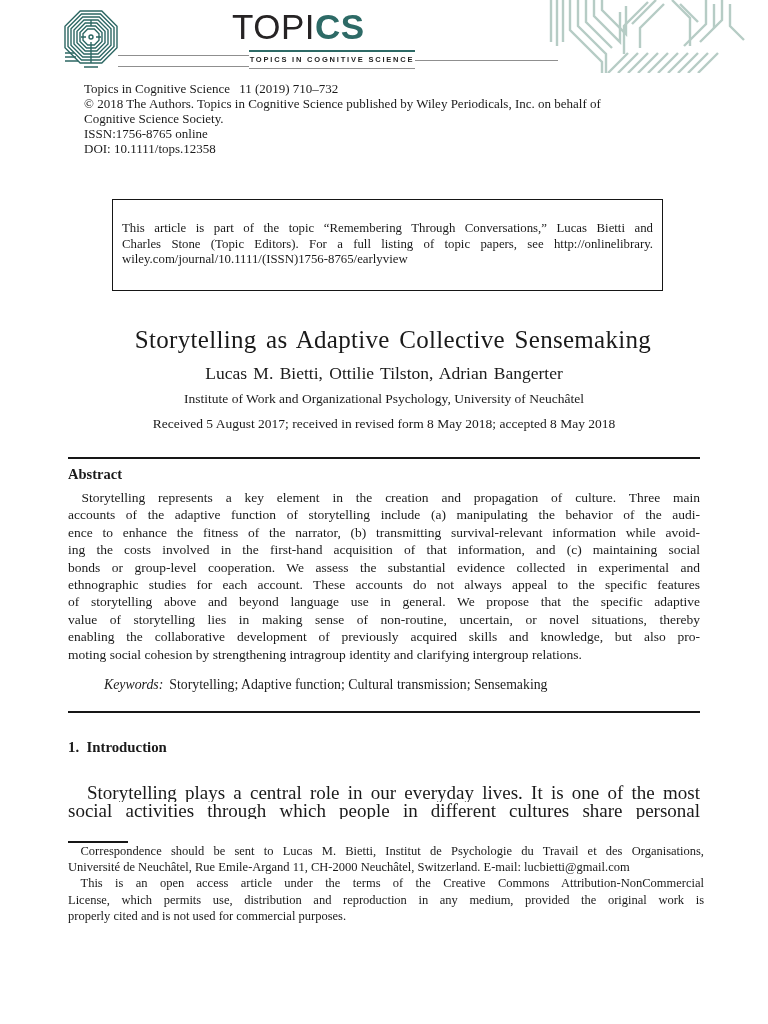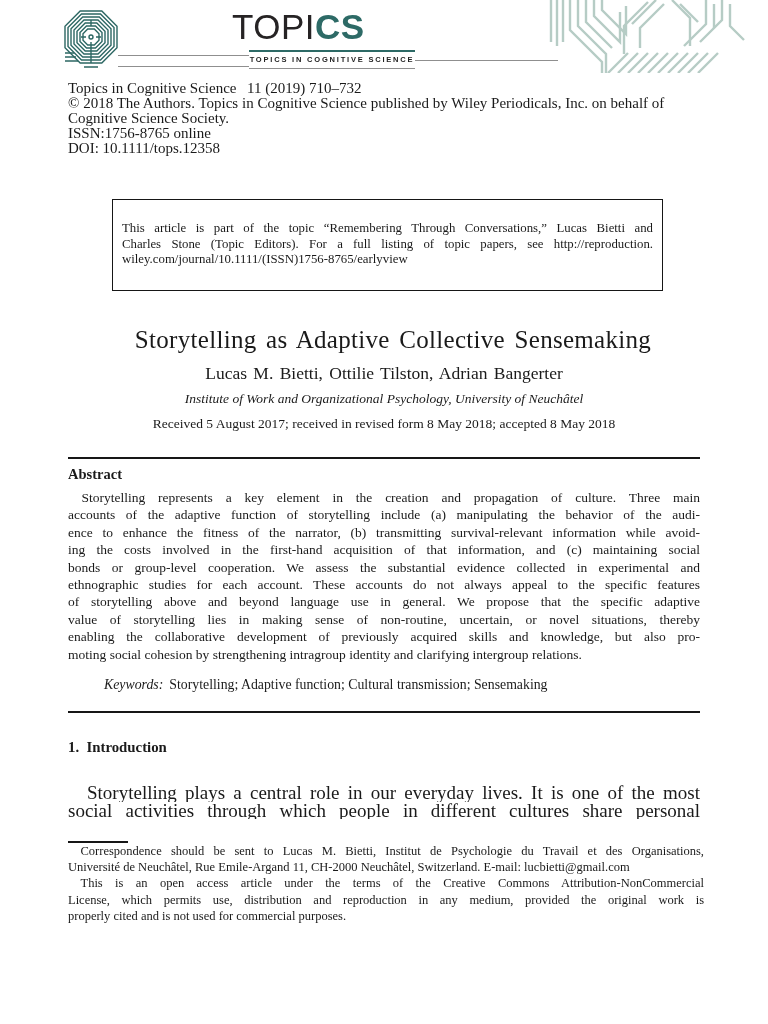--- a/index.html
+++ b/index.html
@@ -17,31 +17,31 @@
             font-family:"Liberation Sans", sans-serif;font-size:35px;line-height:42px;letter-spacing:.5px;}
   .wm-topi{color:#262324;font-weight:400;}
   .wm-cs{color:#2d6a66;font-weight:700;}
   .tagline-box{left:249px;top:50px;width:166px;height:16px;background:#fff;z-index:2;
                border-top:2.5px solid #2d6a66;border-bottom:1.5px solid #8f8f8f;
                text-align:center;font-family:"Liberation Sans", sans-serif;
                font-size:7.5px;font-weight:700;line-height:15px;letter-spacing:1.8px;color:#232323;}
   .maze-right{left:548px;top:0;width:200px;height:73px;}
 
   
-  .citation{left:68px;top:81px;width:636px;font-size:15px;line-height:15px;}
+  .citation{left:84px;top:81px;width:636px;font-size:13px;line-height:15px;}
   .citation .ln{height:15px;overflow:hidden;}
 
   .notice-box{left:112px;top:199px;width:551px;height:92px;box-sizing:border-box;
               border:1.6px solid #161616;padding:21px 9px 0 9px;font-size:12.8px;line-height:15.6px;}
   .notice-box .ln{height:15.6px;overflow:hidden;}
 
   .title{left:0;top:317px;width:768px;text-align:center;font-size:25px;line-height:28px;
          word-spacing:3px;letter-spacing:.3px;}
   .authors{left:0;top:363px;width:768px;text-align:center;font-size:17.5px;word-spacing:2px;}
-  .affil{left:0;top:391px;width:768px;text-align:center;font-size:13.5px;font-style:italic;}
+  .affil{left:0;top:391px;width:768px;text-align:center;font-size:13.5px;}
   .received{left:0;top:416px;width:768px;text-align:center;font-size:13.5px;}
 
   .rule{left:68px;width:632px;height:2px;background:#161616;}
   .rule-1{top:457px;}
   .rule-2{top:711px;}
 
   .abs-head{left:68px;top:466px;font-size:14.5px;font-weight:700;}
   .abs-body{left:68px;top:489px;width:632px;font-size:13.5px;line-height:17.4px;}
   .abs-body .ln{height:17.4px;overflow:hidden;}
 
@@ -112,21 +112,21 @@
   <div class="abs citation plain">
       <div class="ln">Topics in Cognitive Science   11 (2019) 710–732</div>
       <div class="ln">© 2018 The Authors. Topics in Cognitive Science published by Wiley Periodicals, Inc. on behalf of</div>
       <div class="ln">Cognitive Science Society.</div>
       <div class="ln">ISSN:1756-8765 online</div>
       <div class="ln">DOI: 10.1111/tops.12358</div>
     </div>
 
   <div class="abs notice-box lines">
       <div class="ln">This article is part of the topic “Remembering Through Conversations,” Lucas Bietti and</div>
-      <div class="ln">Charles Stone (Topic Editors). For a full listing of topic papers, see http://reproduction.</div>
+      <div class="ln">Charles Stone (Topic Editors). For a full listing of topic papers, see http://onlinelibrary.</div>
       <div class="ln">wiley.com/journal/10.1111/(ISSN)1756-8765/earlyview</div>
     </div>
 
   <h1 class="abs title" style="margin:9px;font-weight:400;">Storytelling as Adaptive Collective Sensemaking</h1>
   <div class="abs authors">Lucas M. Bietti, Ottilie Tilston, Adrian Bangerter</div>
   <div class="abs affil">Institute of Work and Organizational Psychology, University of Neuchâtel</div>
   <div class="abs received">Received 5 August 2017; received in revised form 8 May 2018; accepted 8 May 2018</div>
 
   <div class="abs rule rule-1"></div>
   <div class="abs abs-head">Abstract</div>

